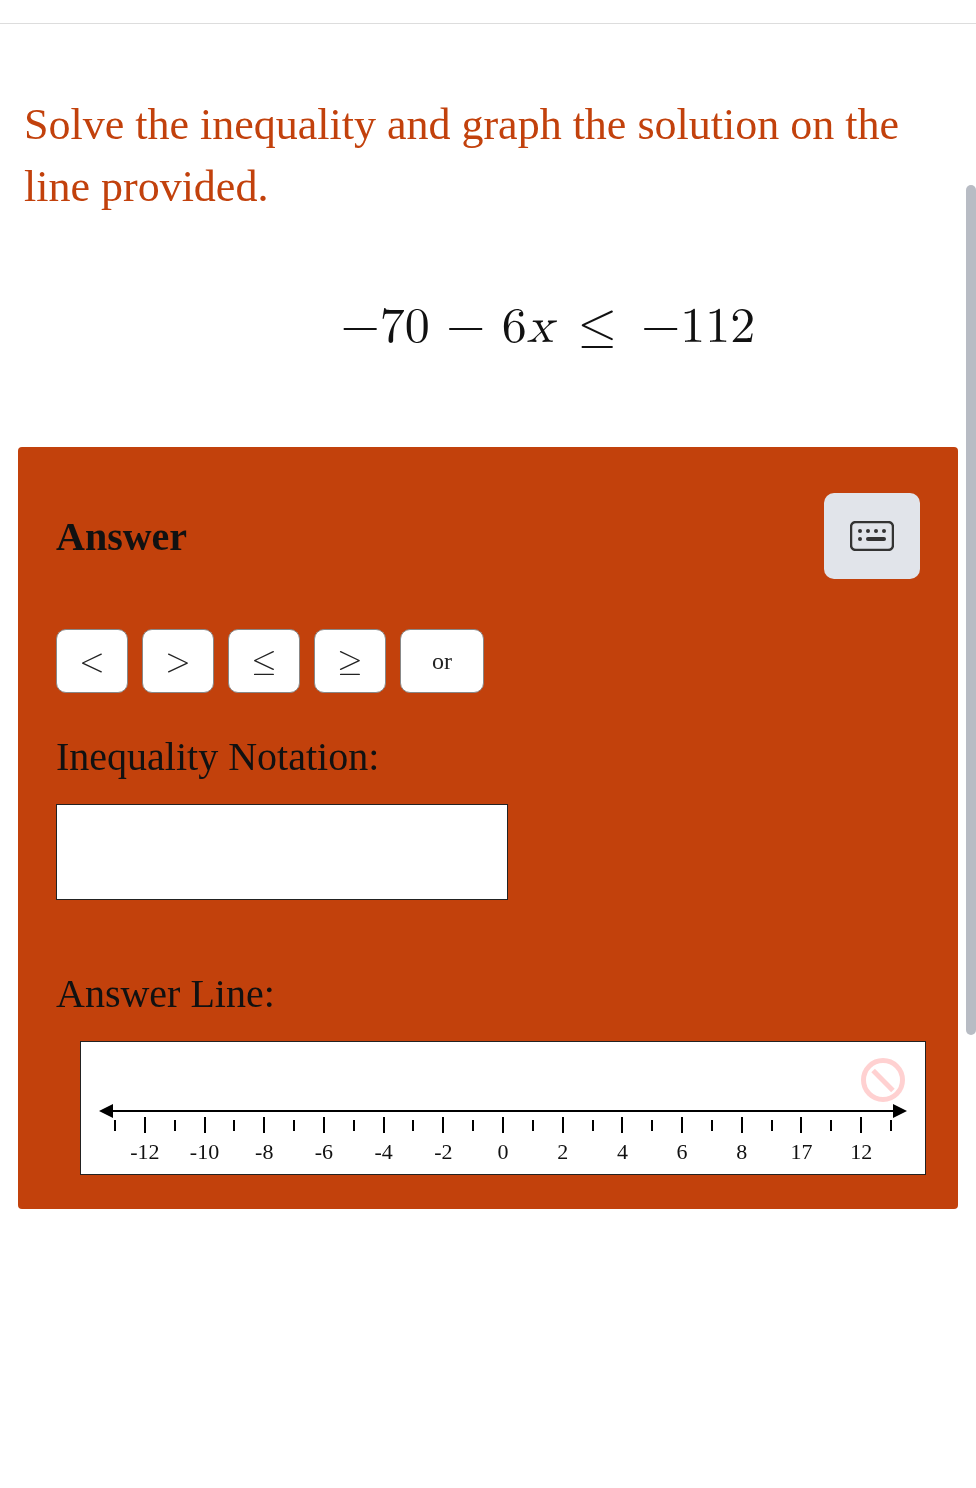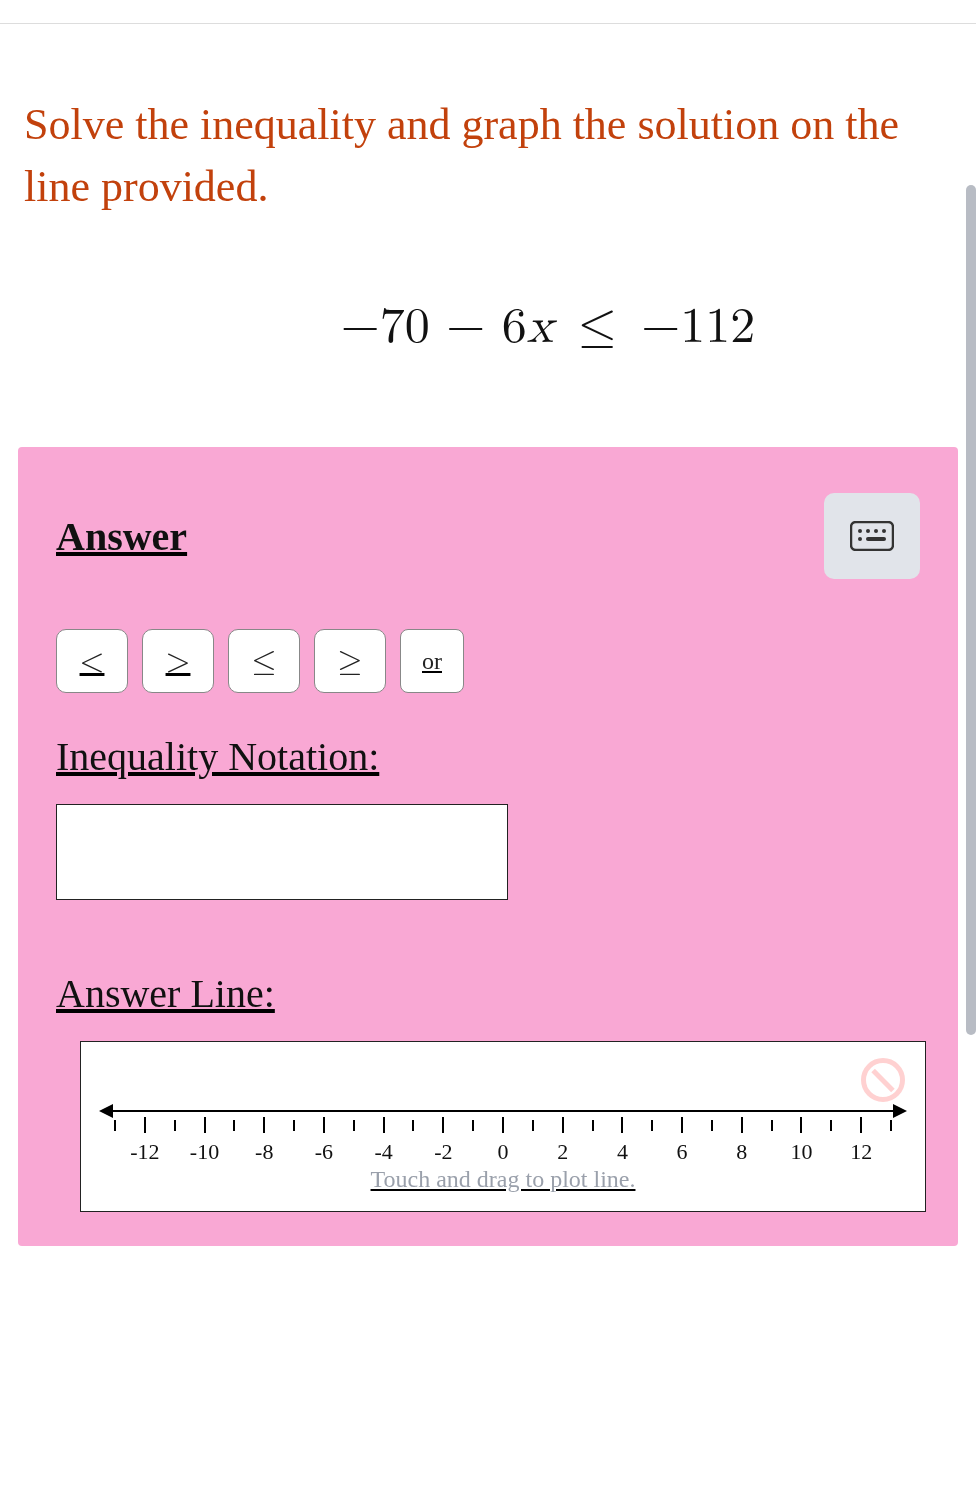--- a/index.html
+++ b/index.html
@@ -48,25 +48,24 @@
     margin: 0 0 90px 0;
     padding-left: 120px;
     white-space: nowrap;
   }
   .formula .leq {
     display: inline-block;
     position: relative;
     margin: 0 8px;
   }
   .answer-box {
-    background: #f9a8d4;
+    background: #c2410c;
     border-radius: 4px;
     padding: 46px 38px 34px 38px;
     margin: 0 -6px;
-    text-decoration: underline;
   }
   .answer-header {
     display: flex;
     justify-content: space-between;
     align-items: center;
     margin-bottom: 50px;
   }
   .answer-label {
     font-size: 40px;
     font-weight: bold;
@@ -95,24 +94,23 @@
     background: #fff;
     display: flex;
     align-items: center;
     justify-content: center;
     font-size: 32px;
     font-family: 'Latin Modern Math', 'Cambria Math', Georgia, serif;
     color: #222;
     cursor: pointer;
   }
   .sym-btn.or {
-    width: 64px;
+    width: 84px;
     font-size: 24px;
     font-family: Georgia, serif;
-    border-radius: 8px;
   }
   .section-label {
     font-size: 40px;
     color: #111;
     margin-bottom: 24px;
     margin-top: 36px;
   }
   .input-box {
     width: 452px;
     height: 96px;
@@ -307,23 +305,22 @@
             <div class="tick-label" style="left: 50%;">0</div>
             <div class="tick" style="left: 57.6923%;"></div>
             <div class="tick-label" style="left: 57.6923%;">2</div>
             <div class="tick" style="left: 65.3846%;"></div>
             <div class="tick-label" style="left: 65.3846%;">4</div>
             <div class="tick" style="left: 73.0769%;"></div>
             <div class="tick-label" style="left: 73.0769%;">6</div>
             <div class="tick" style="left: 80.7692%;"></div>
             <div class="tick-label" style="left: 80.7692%;">8</div>
             <div class="tick" style="left: 88.4615%;"></div>
-            <div class="tick-label" style="left: 88.4615%;">10</div>
+            <div class="tick-label" style="left: 88.4615%;">17</div>
             <div class="tick" style="left: 96.1538%;"></div>
             <div class="tick-label" style="left: 96.1538%;">12</div>
           </div>
       </div>
-      <div class="hint">Touch and drag to plot line.</div>
     </div>
 
 
   </div>
 </div>
 
 </body></html>

